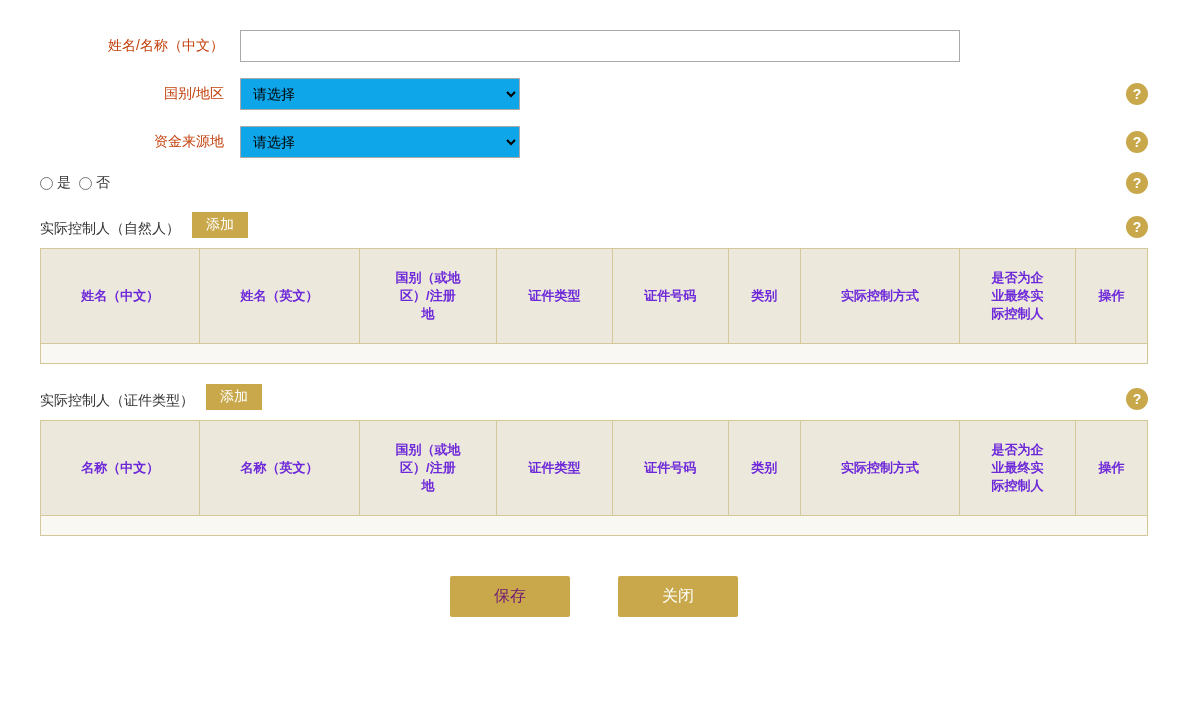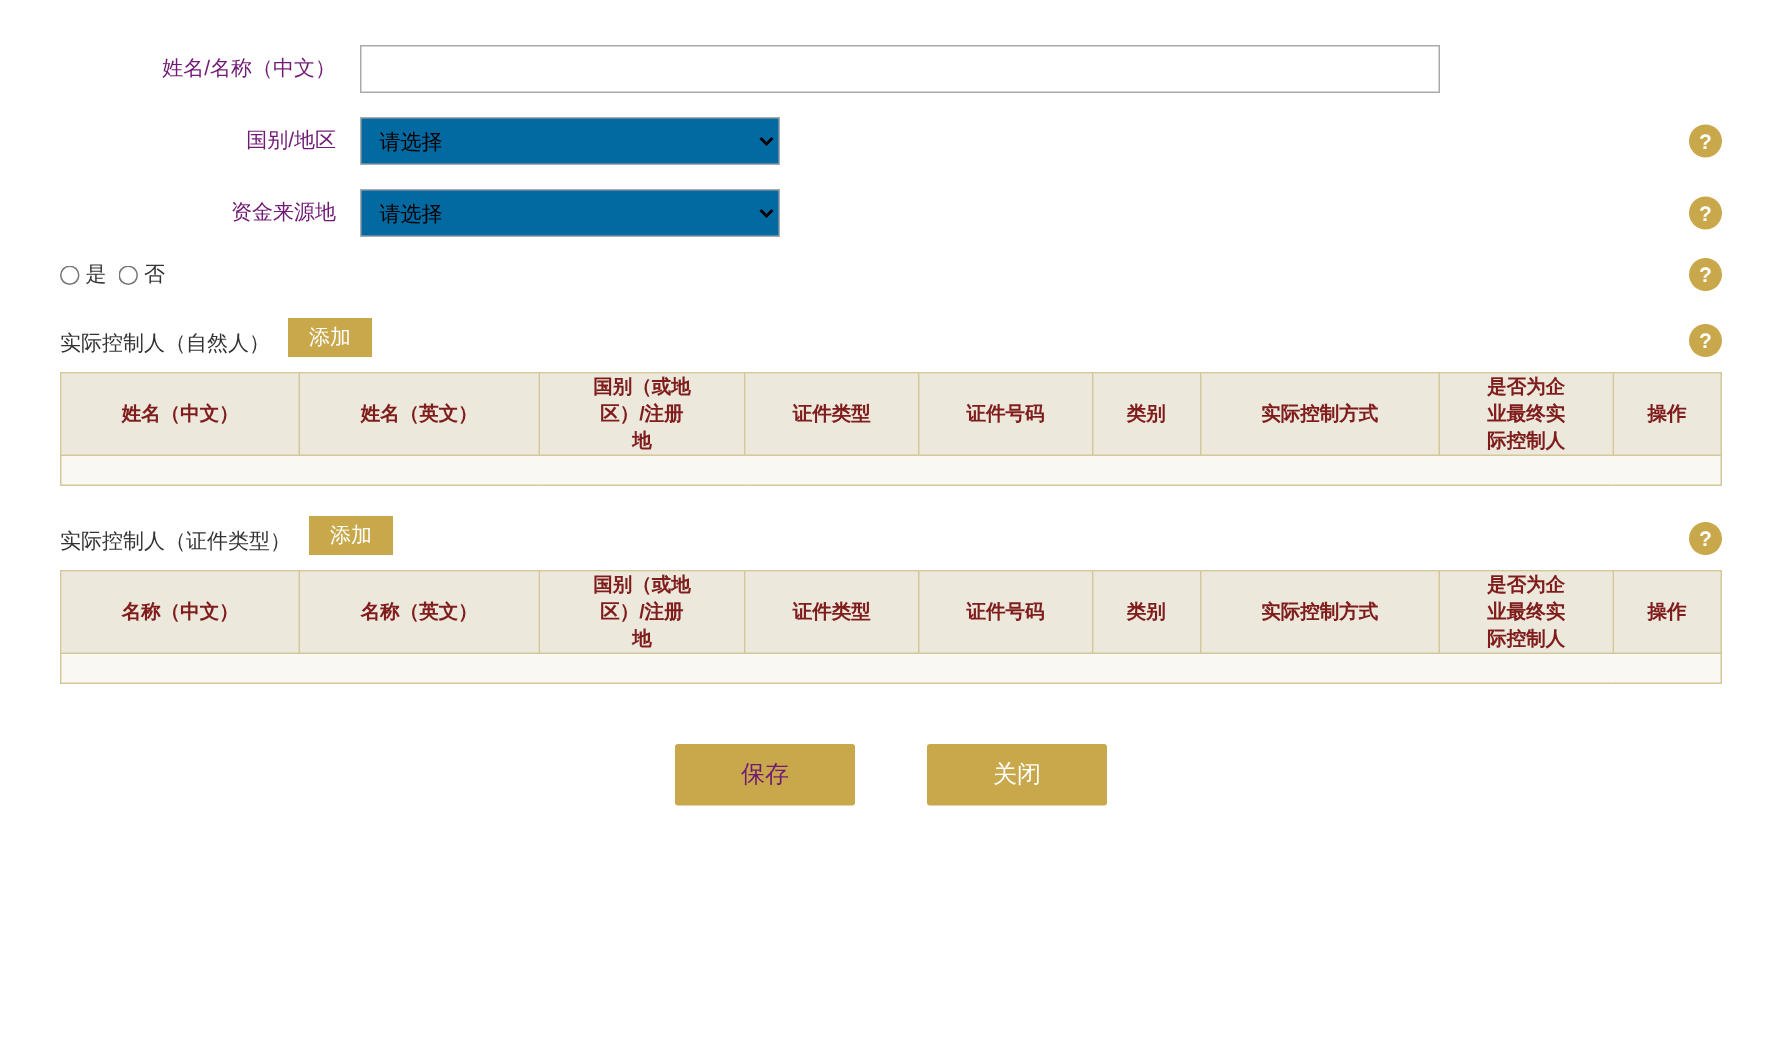--- a/index.html
+++ b/index.html
@@ -26,21 +26,21 @@
       display: flex;
       align-items: center;
       margin-bottom: 16px;
       position: relative;
     }
 
     .form-label {
       width: 200px;
       text-align: right;
       padding-right: 16px;
-      color: #701a75;
+      color: #c2410c;
       flex-shrink: 0;
     }
 
     .form-input {
       width: 720px;
       height: 32px;
       border: 1px solid #aaa;
       padding: 4px 8px;
       font-size: 14px;
       font-family: inherit;
@@ -48,21 +48,21 @@
     }
 
     .form-select {
       width: 280px;
       height: 32px;
       border: 1px solid #aaa;
       padding: 4px 8px;
       font-size: 14px;
       font-family: inherit;
       appearance: auto;
-      background: #0369a1;
+      background: #0ea5e9;
       cursor: pointer;
     }
 
     .help-icon {
       width: 22px;
       height: 22px;
       background-color: #c8a84b;
       border-radius: 50%;
       color: #fff;
       font-size: 14px;
@@ -115,24 +115,24 @@
     }
 
     .data-table {
       width: 100%;
       border-collapse: collapse;
       margin-bottom: 16px;
     }
 
     .data-table th {
       background-color: #ede8dc;
-      color: #7f1d1d;
+      color: #6d28d9;
       font-weight: bold;
       text-align: center;
-      padding: 0 8px;
+      padding: 20px 8px;
       border: 1px solid #d4c89a;
       font-size: 13px;
     }
 
     .data-table td {
       background-color: #faf8f3;
       border: 1px solid #d4c89a;
       padding: 8px;
       text-align: center;
     }

